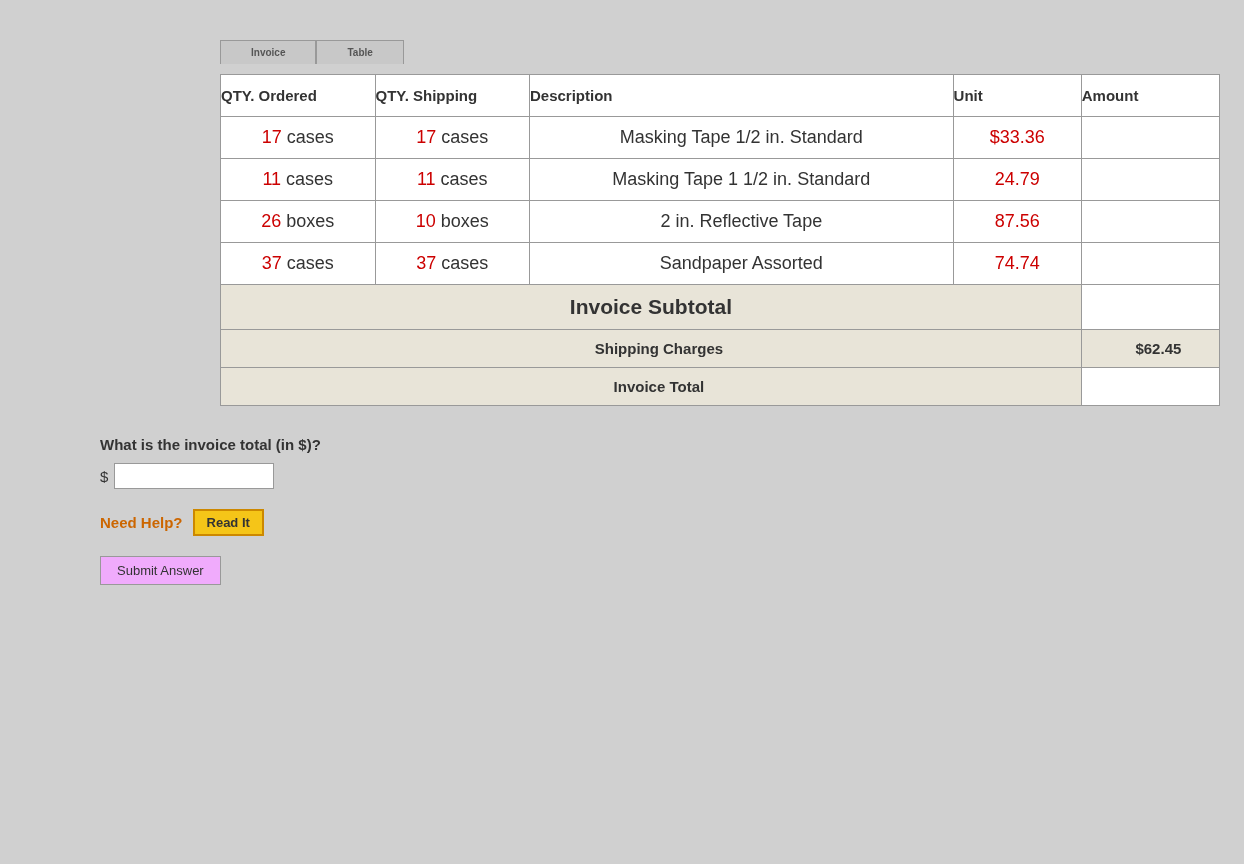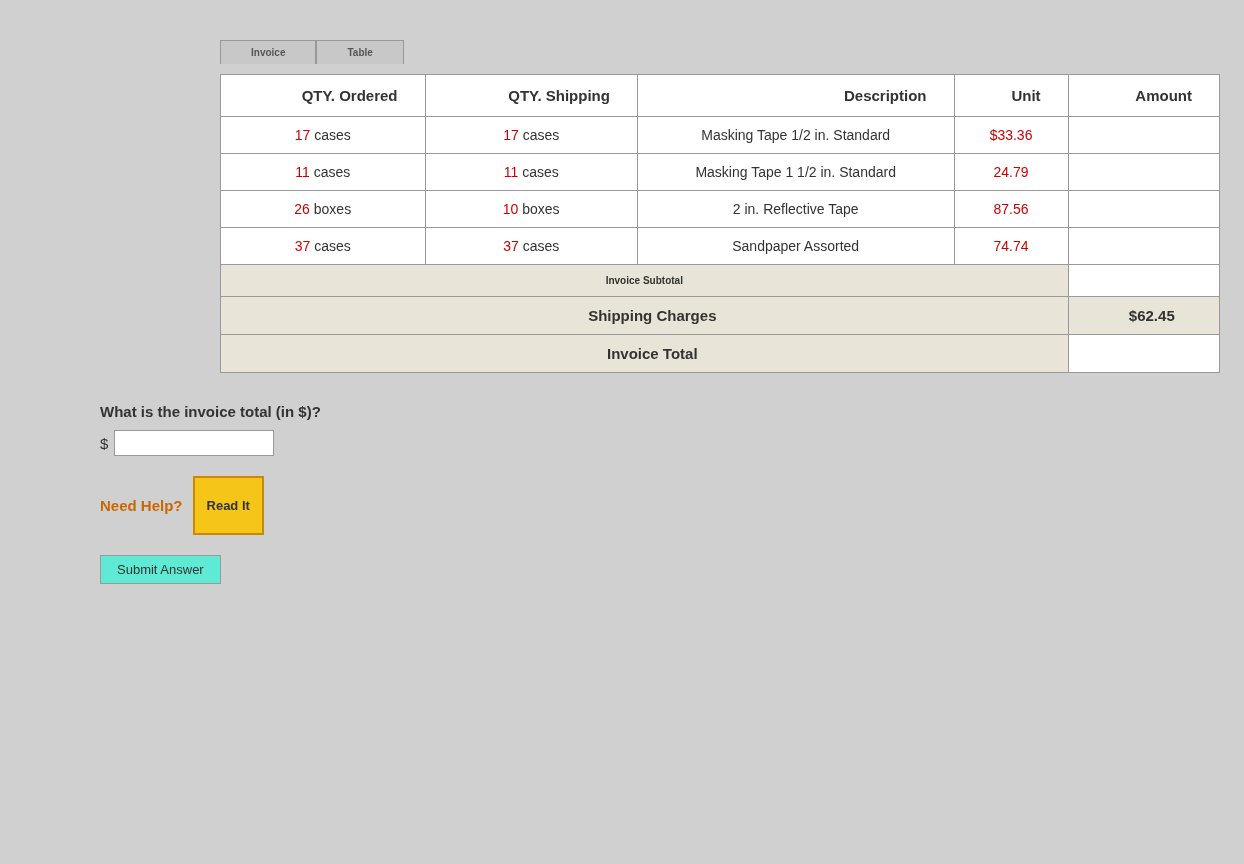--- a/index.html
+++ b/index.html
@@ -32,42 +32,42 @@
     table {
       border-collapse: collapse;
       width: 1000px;
       background-color: #fff;
       border: 1px solid #999;
     }
 
     th {
       background-color: #fff;
       border: 1px solid #999;
-      padding: 12px 27px;
-      text-align: right;
+      padding: 12px 0;
+      text-align: left;
       font-weight: bold;
       font-size: 15px;
       margin-top: 42px;
     }
 
     td {
       border: 1px solid #999;
       padding: 10px 16px;
       text-align: center;
-      font-size: 14px;
+      font-size: 18px;
     }
 
     .qty-red {
       color: #cc0000;
     }
 
     .subtotal-row td {
       background-color: #e8e4d8;
       font-weight: bold;
-      font-size: 10px;
+      font-size: 21px;
       text-align: center;
     }
 
     .shipping-row td,
     .insurance-row td,
     .total-row td {
       background-color: #e8e4d8;
       font-weight: bold;
       font-size: 15px;
       text-align: center;
@@ -123,30 +123,30 @@
 
     .need-help-label {
       color: #cc6600;
       font-weight: bold;
       font-size: 15px;
     }
 
     .read-it-button {
       background-color: #f5c518;
       border: 2px solid #cc8800;
-      padding: 20px 12px;
+      padding: 4px 12px;
       font-size: 13px;
       font-weight: bold;
       cursor: pointer;
       color: #333;
     }
 
     .submit-button {
       border: 1px solid #999;
-      background-color: #5eead4;
+      background-color: #f0abfc;
       padding: 6px 16px;
       font-size: 13px;
       cursor: pointer;
       color: #333;
     }
 
     .header-tabs {
       display: flex;
       gap: 0;
       margin-bottom: 0;

